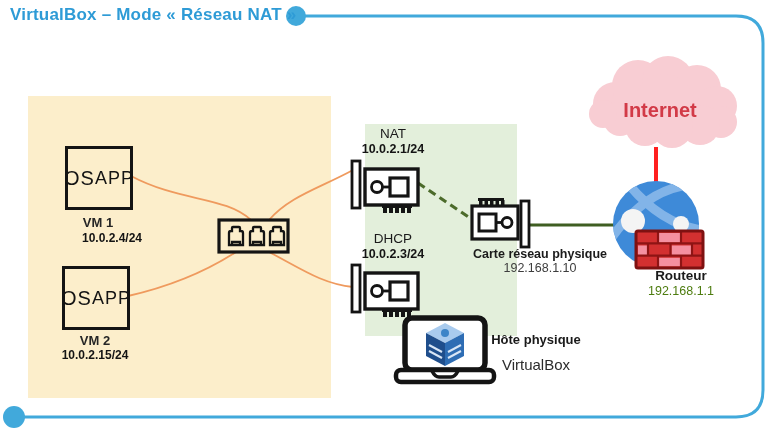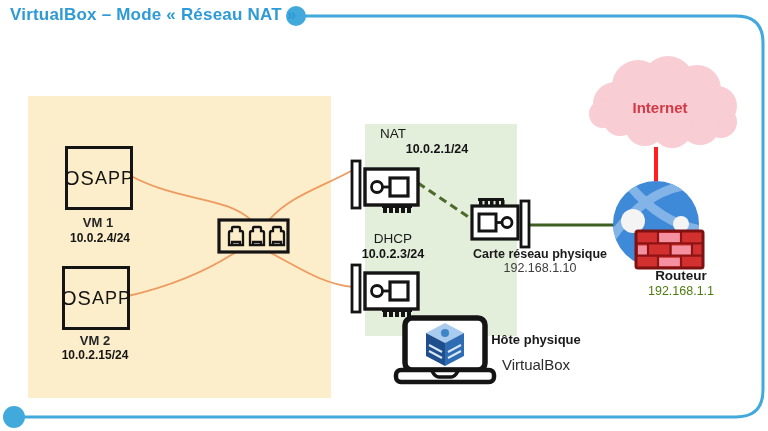--- a/index.html
+++ b/index.html
@@ -16,31 +16,31 @@
   #natzone-title{left:180px;top:102px;font-size:15px;font-weight:bold;color:#ED7D31;}
   .vm-box{position:absolute;z-index:3;width:62px;height:58px;border:3.5px solid #141414;
     display:flex;flex-direction:row;align-items:center;justify-content:center;color:#141414;}
   #vm1-box{left:65px;top:146px;}
   #vm2-box{left:62px;top:266px;}
   .vm-os{font-size:20px;letter-spacing:1px;line-height:22px;}
   .vm-divider{width:52px;border-top:3.5px solid #141414;margin:1px 0;}
   .vm-app{font-size:18px;letter-spacing:1px;line-height:21px;}
   .vm-name{font-size:13px;font-weight:bold;color:#262626;}
   .vm-ip{font-size:12px;font-weight:bold;color:#141414;}
-  #vm1-name{left:98px;top:215px;} #vm1-ip{left:100px;top:231px;}
+  #vm1-name{left:98px;top:215px;} #vm1-ip{left:112px;top:231px;}
   #vm2-name{left:95px;top:333px;} #vm2-ip{left:95px;top:348px;}
   .nic-label{font-size:13.5px;color:#1a1a1a;}
   .nic-ip{font-size:12.5px;font-weight:bold;color:#141414;}
-  #nat-label{left:393px;top:126px;} #nat-ip{left:393px;top:142px;margin-left:44px;}
+  #nat-label{left:393px;top:126px;} #nat-ip{left:393px;top:142px;}
   #dhcp-label{left:393px;top:231px;} #dhcp-ip{left:393px;top:247px;}
   #pnic-label{left:540px;top:247px;font-size:12.5px;font-weight:bold;text-align:right;}
   #pnic-ip{left:540px;top:261px;font-size:12.5px;color:#3d3d3d;}
   #host-label{left:536px;top:332px;font-size:13px;font-weight:bold;}
   #host-app{left:536px;top:346px;font-size:15px;color:#2b2b2b;margin-top:10px;}
-  #internet-label{left:660px;top:99px;font-size:15px;font-weight:bold;color:#D23A47;}
+  #internet-label{left:660px;top:99px;font-size:20px;font-weight:bold;color:#D23A47;}
   #router-label{left:681px;top:268px;font-size:13.5px;font-weight:bold;}
   #router-ip{left:681px;top:284px;font-size:12.5px;color:#4d7c0f;text-align:right;}
 </style>
 </head>
 <body>
 
 <div id="stage">
 
   <div class="zone" id="nat-zone"></div>
   <div class="zone" id="host-zone"></div>

